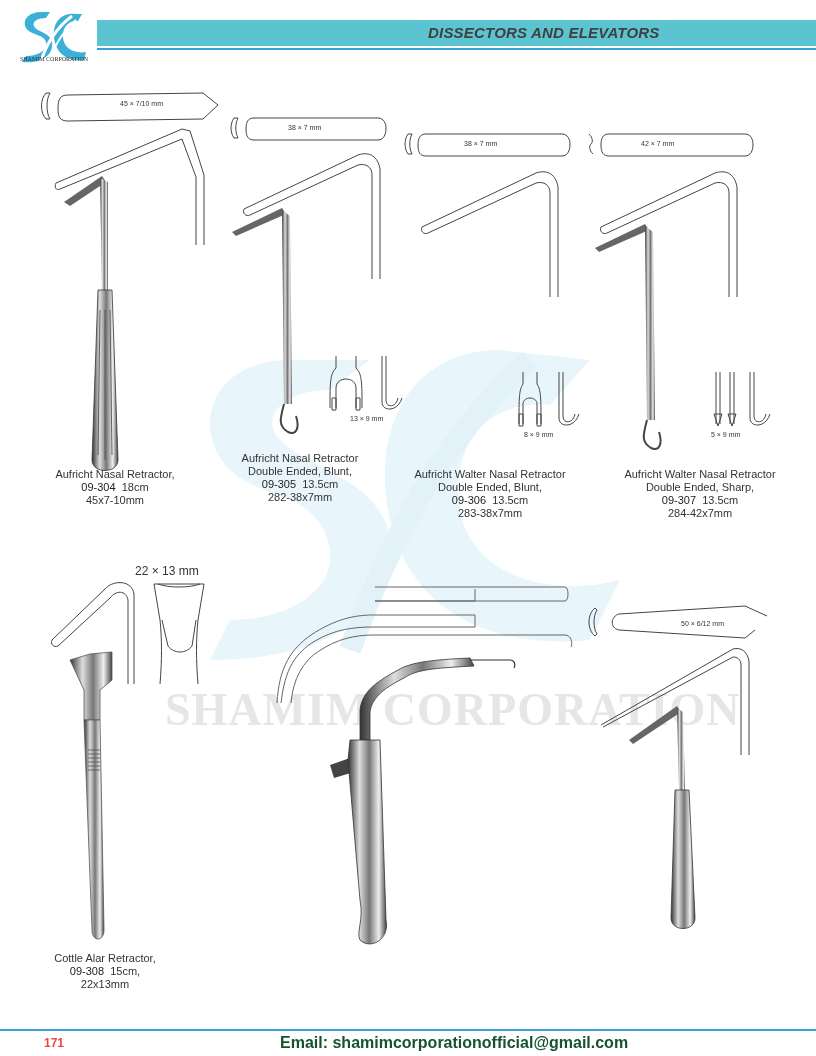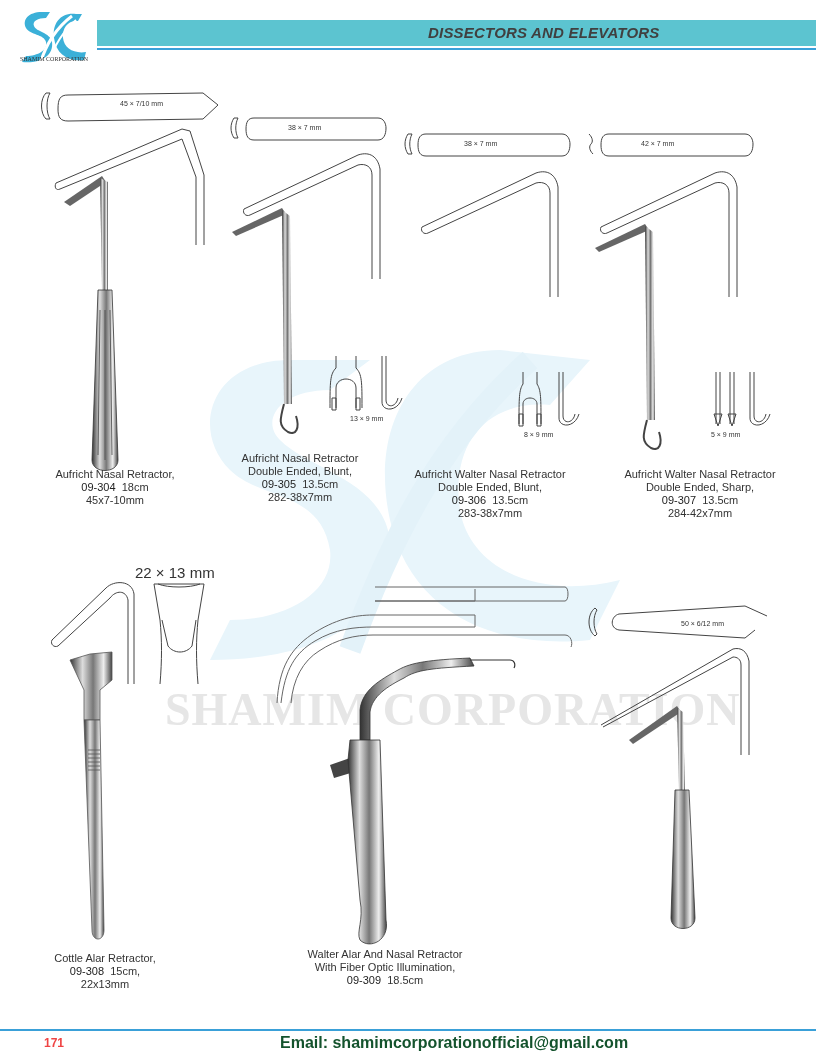--- a/index.html
+++ b/index.html
@@ -158,21 +158,21 @@
   <div class="abs dim" style="left:126px;top:306px;">5 × 9 mm</div>
   <div class="abs cap" style="left:15px;top:343px;width:200px;">
     <div>Aufricht Walter Nasal Retractor</div>
     <div>Double Ended, Sharp,</div>
     <div><b>09-307</b>&nbsp; <span>13.5cm</span></div>
     <div>284-42x7mm</div>
   </div>
 </div>
 
 <div class="abs" style="left:40px;top:560px;width:200px;height:440px;">
-  <div class="abs dim" style="left:95px;top:4px;font-size:15px;">22 × 13 mm</div>
+  <div class="abs dim" style="left:95px;top:4px;font-size:12px;">22 × 13 mm</div>
   <svg class="abs" style="left:10px;top:20px;" width="170" height="105" viewBox="0 0 170 105">
     <path d="M2 60 L56 8 C64 0 82 0 84 14 L84 104" fill="none" stroke="#444" stroke-width="1"></path>
     <path d="M8 66 L60 18 C66 10 76 10 78 20 L78 104" fill="none" stroke="#444" stroke-width="1"></path>
     <path d="M2 60 C0 64 4 68 8 66" fill="none" stroke="#444" stroke-width="1"></path>
     <path d="M104 4 L154 4 L148 40 C146 60 146 80 148 104 M104 4 L110 40 C112 60 112 80 110 104" fill="none" stroke="#444" stroke-width="1"></path>
     <path d="M108 4 C118 8 140 8 150 4 M112 40 L118 66 C124 74 136 74 142 66 L146 40" fill="none" stroke="#444" stroke-width="1"></path>
   </svg>
   <svg class="abs" style="left:20px;top:90px;" width="70" height="300" viewBox="0 0 70 300">
     <path d="M10 10 L30 4 L52 2 L52 30 L40 40 L40 70 L24 70 L24 40 Z" fill="url(#steel1)" stroke="#555" stroke-width="0.8"></path>
     <path d="M24 70 L40 70 L44 280 C44 292 32 292 32 280 Z" fill="url(#steel1)" stroke="#555" stroke-width="0.8"></path>
@@ -193,25 +193,20 @@
     <path d="M200 36 L98 36 C80 36 60 40 36 56 C16 70 4 88 2 124" fill="none" stroke="#666" stroke-width="1"></path>
     <path d="M16 124 C18 100 28 82 44 72 C62 60 80 56 98 56 L290 56 C296 56 298 64 296 68" fill="none" stroke="#666" stroke-width="1"></path>
   </svg>
   <svg class="abs" style="left:55px;top:75px;" width="210" height="310" viewBox="0 0 210 310">
     <path d="M40 90 L40 60 C42 40 60 30 78 20 C92 12 110 10 150 8 L154 16 C112 18 96 20 84 28 C68 36 52 46 50 62 L50 90 Z" fill="url(#steel1)" stroke="#333" stroke-width="0.8"></path>
     <path d="M150 10 L190 10 C194 10 196 14 194 18" fill="none" stroke="#333" stroke-width="1.2"></path>
     <path d="M10 115 L30 108 L34 122 L14 128 Z" fill="#444"></path>
     <path d="M30 110 L44 104 L46 118 L34 122 Z" fill="#777"></path>
     <path d="M30 90 L60 90 L66 270 C70 290 50 300 40 290 C36 282 44 270 40 250 L28 110 Z" fill="url(#steel1)" stroke="#333" stroke-width="0.8"></path>
   </svg>
-  <div class="abs cap" style="left:0px;top:373px;width:240px;">
-    <div>Walter Alar And Nasal Retractor</div>
-    <div>With Fiber Optic Illumination,</div>
-    <div><b>09-309</b>&nbsp; <span>18.5cm</span></div>
-  </div>
 </div>
 
 <div class="abs" style="left:585px;top:600px;width:220px;height:400px;">
   <svg class="abs" style="left:0px;top:2px;" width="190" height="40" viewBox="0 0 190 40">
     <path d="M10 6 C2 12 2 28 10 34 L12 32 C8 26 8 14 12 8 Z" fill="none" stroke="#444" stroke-width="1"></path>
     <path d="M34 12 L160 4 L182 14 M34 28 L160 36 L170 28 M34 12 C26 14 24 26 34 28" fill="none" stroke="#444" stroke-width="1"></path>
   </svg>
   <div class="abs dim" style="left:96px;top:20px;">50 × 6/12 mm</div>
   <svg class="abs" style="left:12px;top:45px;" width="170" height="110" viewBox="0 0 170 110">
     <path d="M4 80 L136 4 C144 2 150 6 152 16 L152 110" fill="none" stroke="#444" stroke-width="1"></path>

